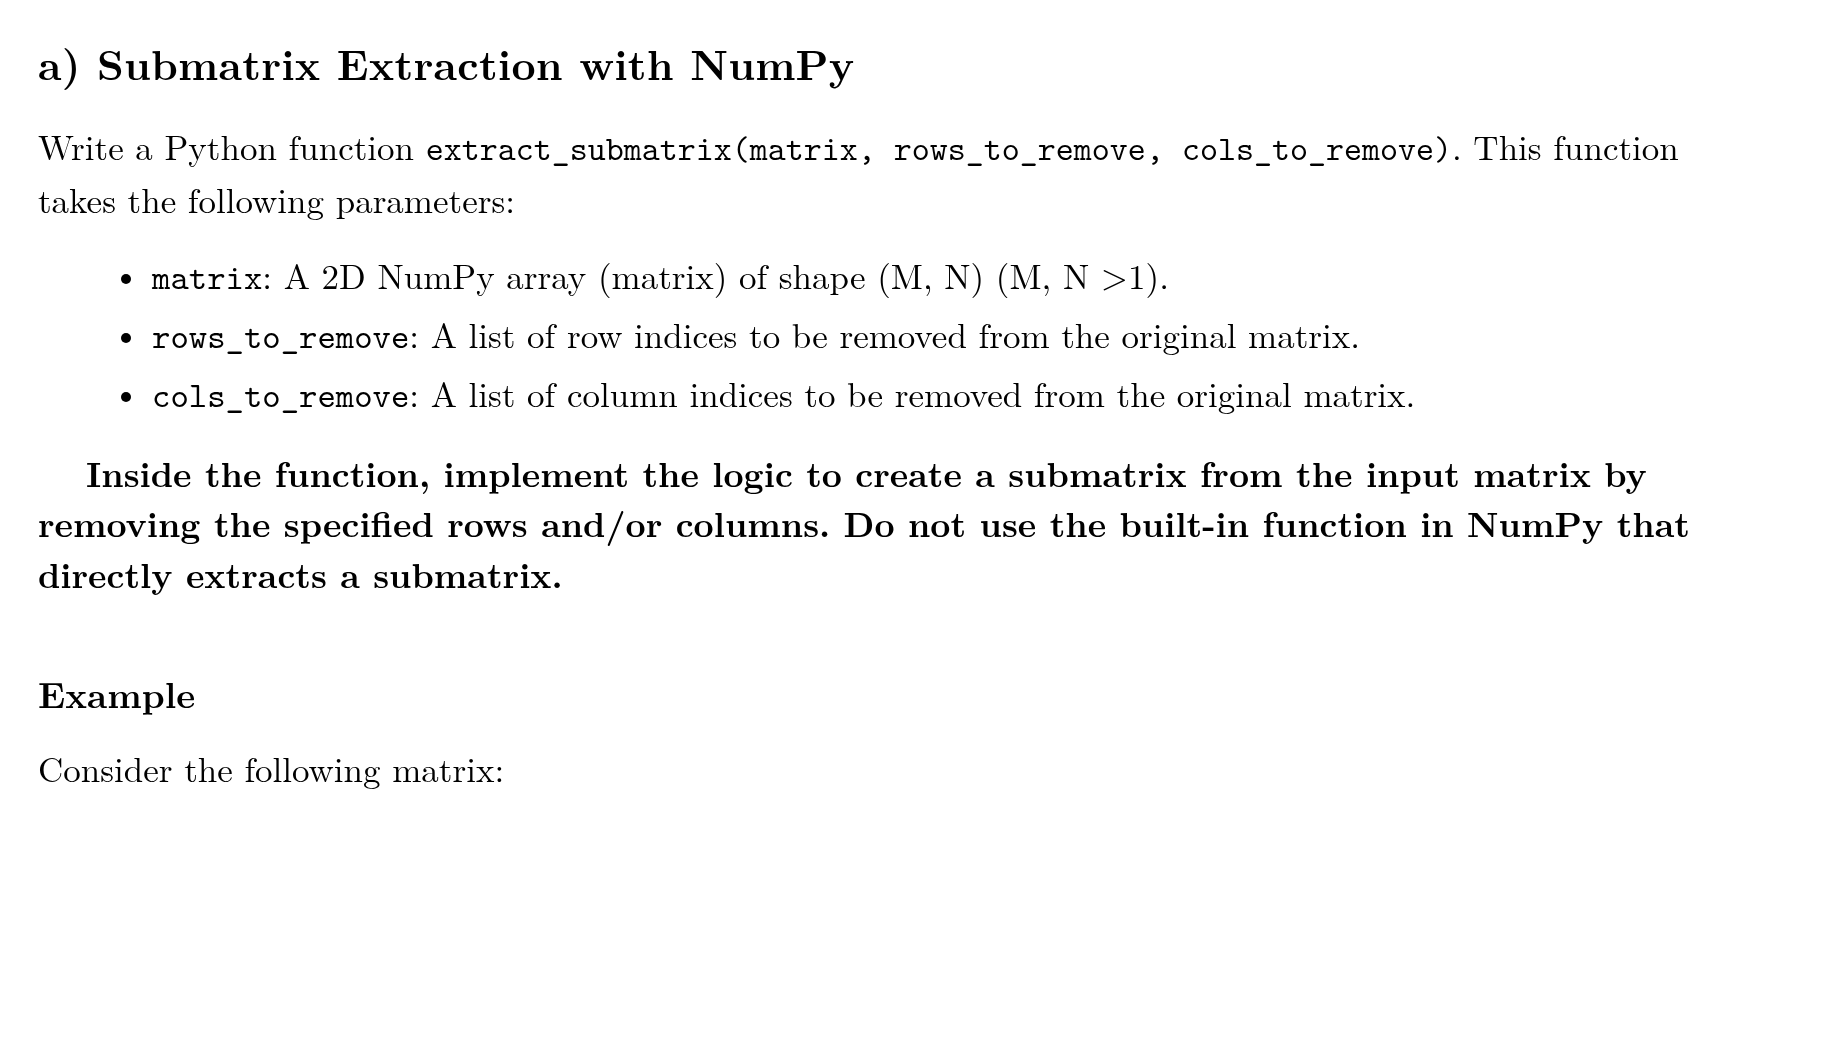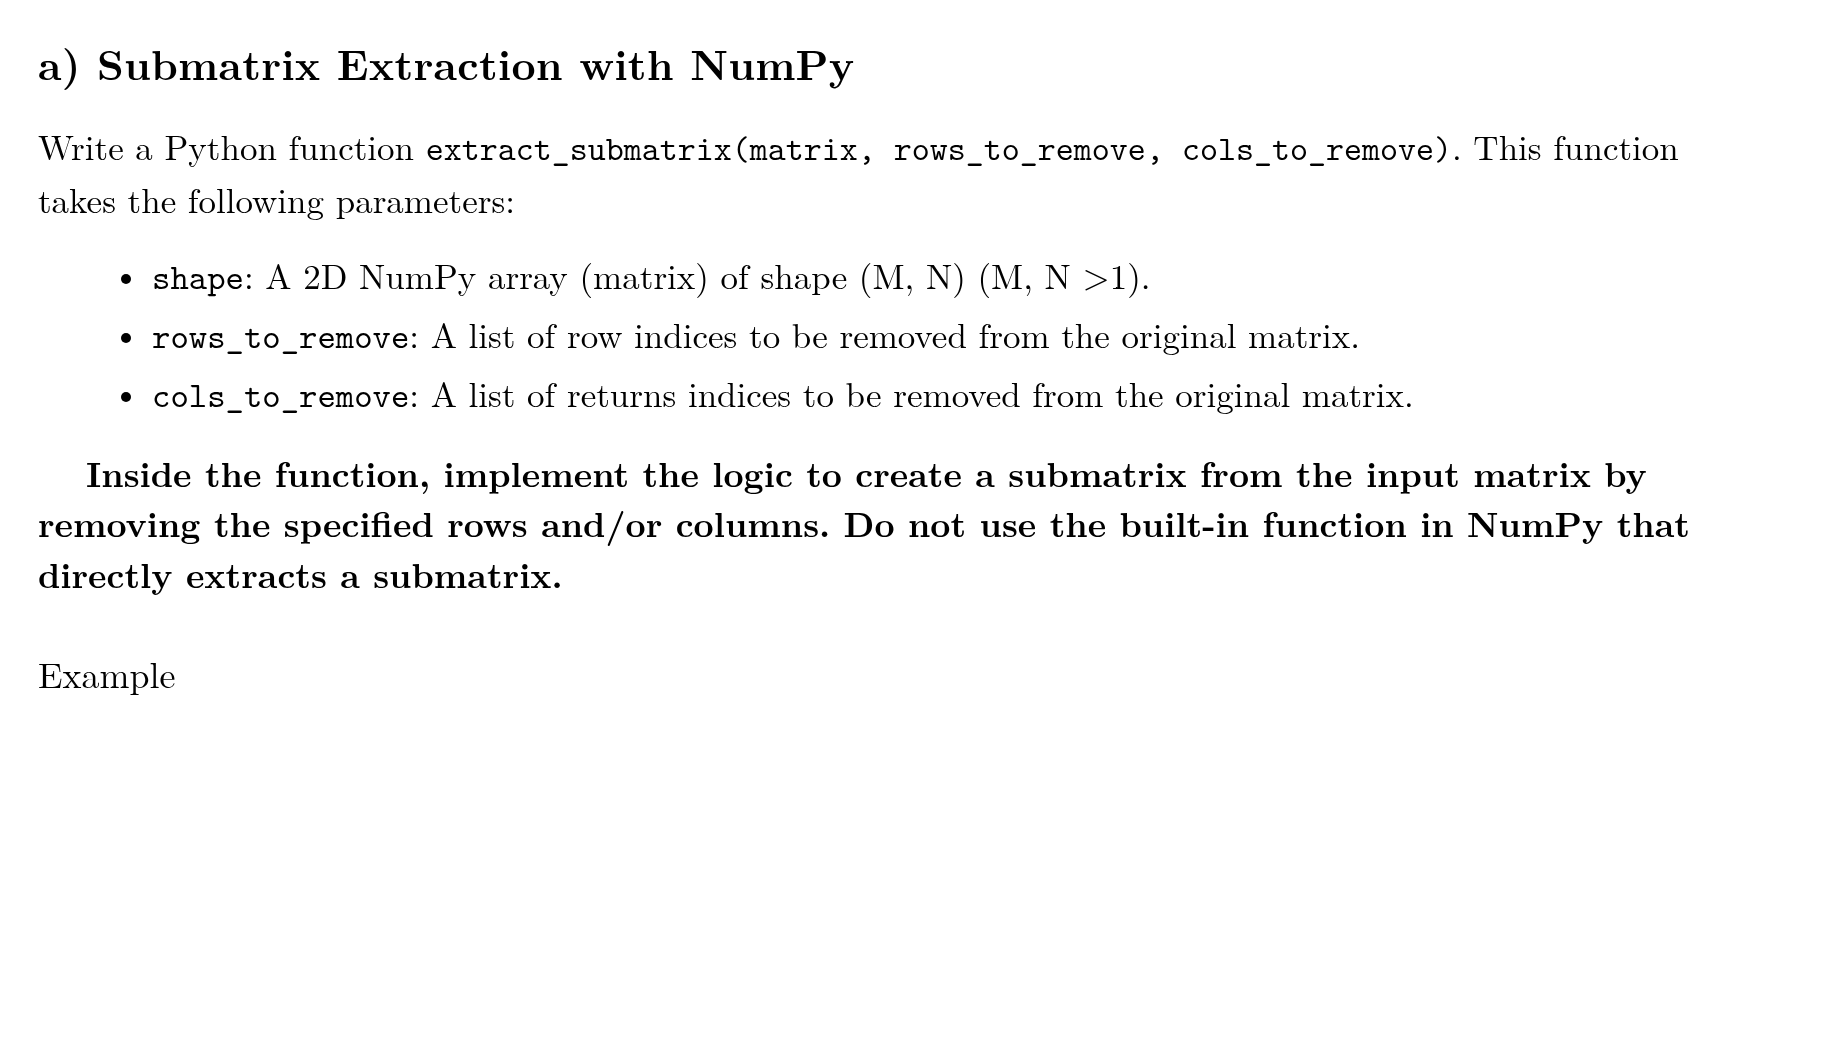--- a/index.html
+++ b/index.html
@@ -45,46 +45,47 @@
     font-family: "Latin Modern Mono", "Courier New", Courier, monospace;
   }
   .body-para {
     margin: 0;
   }
   .indent {
     text-indent: 48px;
     font-weight: bold;
   }
   .subheading {
-    font-weight: 400;
+    font-weight: 700;
     font-size: 36px;
-    margin: 48px 0 24px 0;
+    margin: 68px 0 24px 0;
   }
 </style>
 </head>
 <body>
 
 <div class="page">
 
   <div class="heading">a) Submatrix Extraction with NumPy</div>
 
   <div class="intro">
     <span>Write a Python function </span><span class="code">extract_submatrix(matrix, rows_to_remove, cols_to_remove)</span><span>. This function takes the following parameters:</span>
   </div>
 
   <ul class="params">
     <li>
-      <span class="bullet-label">shape</span><span>: A 2D NumPy array (matrix) of shape (M, N) (M, N &gt;1).</span>
+      <span class="bullet-label">matrix</span><span>: A 2D NumPy array (matrix) of shape (M, N) (M, N &gt;1).</span>
     </li>
     <li>
       <span class="bullet-label">rows_to_remove</span><span>: A list of row indices to be removed from the original matrix.</span>
     </li>
     <li>
-      <span class="bullet-label">cols_to_remove</span><span>: A list of returns indices to be removed from the original matrix.</span>
+      <span class="bullet-label">cols_to_remove</span><span>: A list of column indices to be removed from the original matrix.</span>
     </li>
   </ul>
 
   <p class="body-para indent">Inside the function, implement the logic to create a submatrix from the input matrix by removing the specified rows and/or columns. Do not use the built-in function in NumPy that directly extracts a submatrix.</p>
 
   <div class="subheading">Example</div>
 
+  <p class="body-para">Consider the following matrix:</p>
 
 </div>
 
 </body></html>

